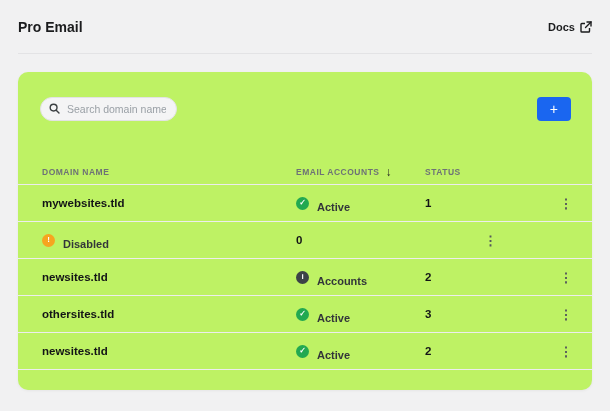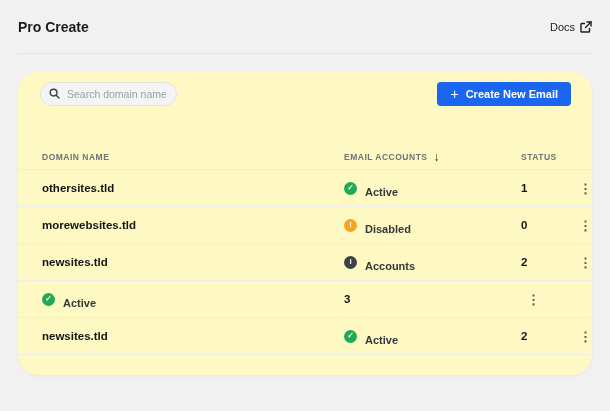--- a/index.html
+++ b/index.html
@@ -22,38 +22,38 @@
   .page-title {
     font-size: 14px;
     font-weight: bold;
     color: #1b1c1e;
   }
   .docs-link {
     display: flex;
     align-items: center;
     gap: 5px;
     font-size: 11px;
-    font-weight: normal;
+    font-weight: bold;
     color: #1b1c1e;
     cursor: pointer;
     text-decoration: none;
   }
   .docs-link svg { display: block; }
   .header-divider {
     height: 1px;
     background: #e3e3e5;
     margin: 0 18px;
   }
 
   
   .card {
-    background: #fef9c3;
-    border-radius: 20px;
+    background: #bef264;
+    border-radius: 10px;
     margin: 18px 18px 21px;
-    padding-top: 10px;
+    padding-top: 25px;
     box-shadow: 0 1px 3px rgba(0,0,0,0.05);
   }
 
   
   .toolbar {
     display: flex;
     align-items: center;
     justify-content: space-between;
     padding: 0 21px 0 22px;
     height: 24px;
@@ -104,21 +104,20 @@
     position: relative;
     top: -0.5px;
   }
 
   
   .tbl-row {
     display: grid;
     grid-template-columns: 254px 129px 1fr 20px;
     align-items: center;
     padding: 0 16px 0 24px;
-    gap: 48px;
   }
   .tbl-head {
     margin-top: 39px;
     height: 25px;
     border-bottom: 1px solid #ececee;
   }
   .th {
     font-size: 8.5px;
     font-weight: bold;
     letter-spacing: 0.5px;
@@ -186,21 +185,21 @@
     line-height: 1;
     padding: 4px 6px;
     justify-self: center;
   }
   .card-footer { height: 20px; }
 </style>
 </head>
 <body>
 
 <div class="top-header">
-  <div class="page-title">Pro Create</div>
+  <div class="page-title">Pro Email</div>
   <a class="docs-link">
     <span>Docs</span>
     <span>
       <svg width="12" height="12" viewBox="0 0 12 12" fill="none" stroke="#1b1c1e" stroke-width="1.4">
         <path d="M9.5 7v3.2a0.8 0.8 0 0 1-0.8 0.8H1.8a0.8 0.8 0 0 1-0.8-0.8V3.3a0.8 0.8 0 0 1 0.8-0.8H5"></path>
         <path d="M7 1h4v4" stroke-linecap="round"></path>
         <path d="M11 1L5.5 6.5" stroke-linecap="round"></path>
       </svg>
     </span>
   </a>
@@ -214,48 +213,46 @@
       <span>
         <svg width="11" height="11" viewBox="0 0 11 11" fill="none" stroke="#3c4043" stroke-width="1.4">
           <circle cx="4.6" cy="4.6" r="3.4"></circle>
           <path d="M7.2 7.2L10 10" stroke-linecap="round"></path>
         </svg>
       </span>
       <input class="search-input" type="text" placeholder="Search domain name" style="">
     </div>
     <button class="create-btn">
       <span class="plus">+</span>
-      <span>Create New Email</span>
     </button>
   </div>
 
   <div class="tbl-row tbl-head">
     <div class="th">Domain Name</div>
     <div class="th">
       <span>Email Accounts</span>
       <span class="sort-arrow">↓</span>
     </div>
     <div class="th">Status</div>
     <div></div>
   </div>
 
   <div class="tbl-row data-row">
-    <div class="domain-cell">othersites.tld</div>
+    <div class="domain-cell">mywebsites.tld</div>
     <div class="status-cell">
       <span class="status-dot st-active">
           <span>✓</span>
         </span>
       <span class="status-label">Active</span>
     </div>
     <div class="accounts-cell">1</div>
     <button class="kebab-btn">⋮</button>
   </div>
 
   <div class="tbl-row data-row">
-    <div class="domain-cell">morewebsites.tld</div>
     <div class="status-cell">
       <span class="status-dot st-suspended">
           <span>!</span>
         </span>
       <span class="status-label">Disabled</span>
     </div>
     <div class="accounts-cell">0</div>
     <button class="kebab-btn">⋮</button>
   </div>
 
@@ -265,20 +262,21 @@
       <span class="status-dot st-disabled">
           <span>i</span>
         </span>
       <span class="status-label">Accounts</span>
     </div>
     <div class="accounts-cell">2</div>
     <button class="kebab-btn">⋮</button>
   </div>
 
   <div class="tbl-row data-row">
+    <div class="domain-cell">othersites.tld</div>
     <div class="status-cell">
       <span class="status-dot st-active">
           <span>✓</span>
         </span>
       <span class="status-label">Active</span>
     </div>
     <div class="accounts-cell">3</div>
     <button class="kebab-btn">⋮</button>
   </div>
 

